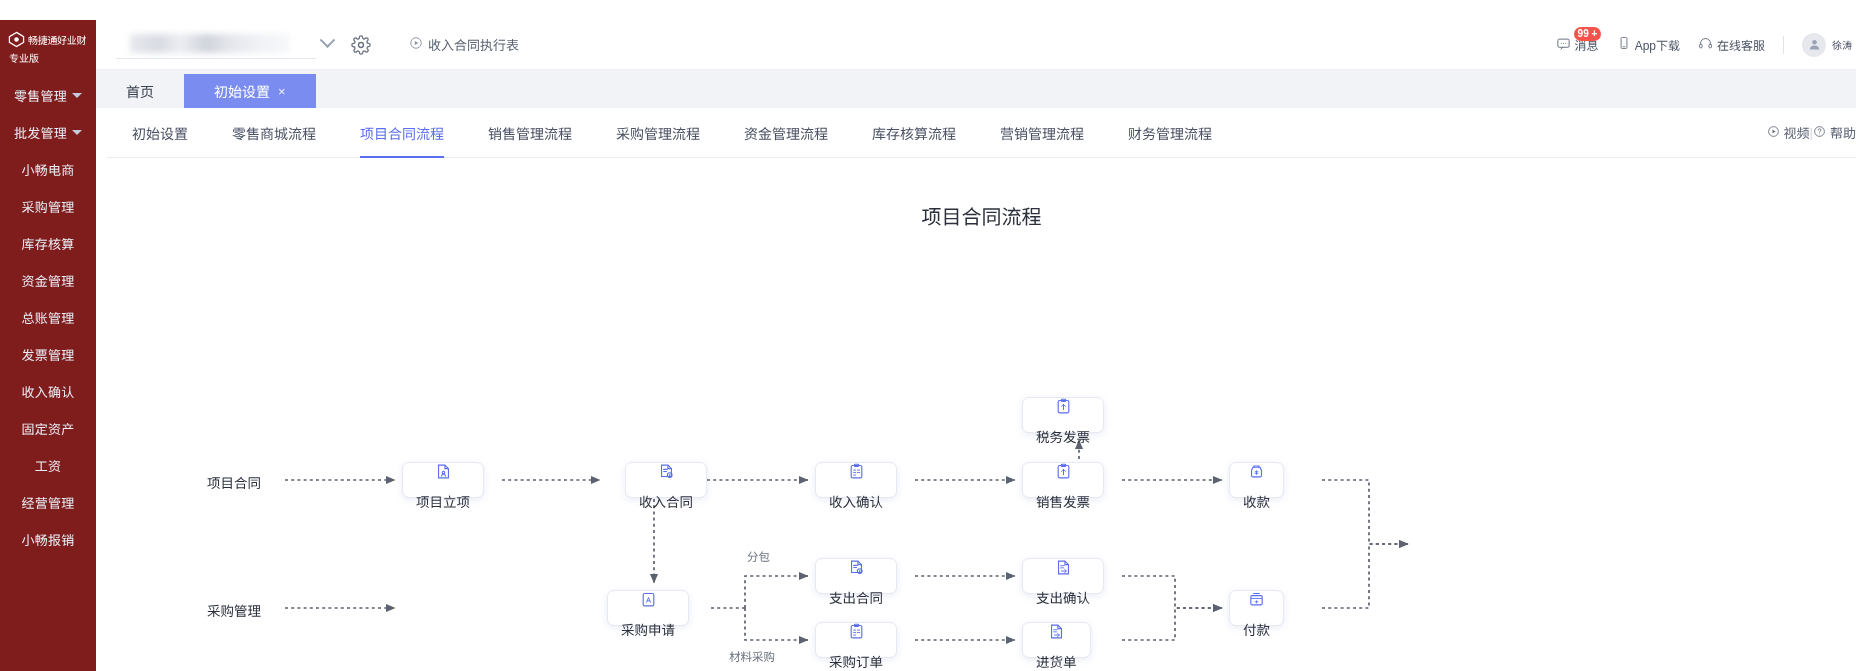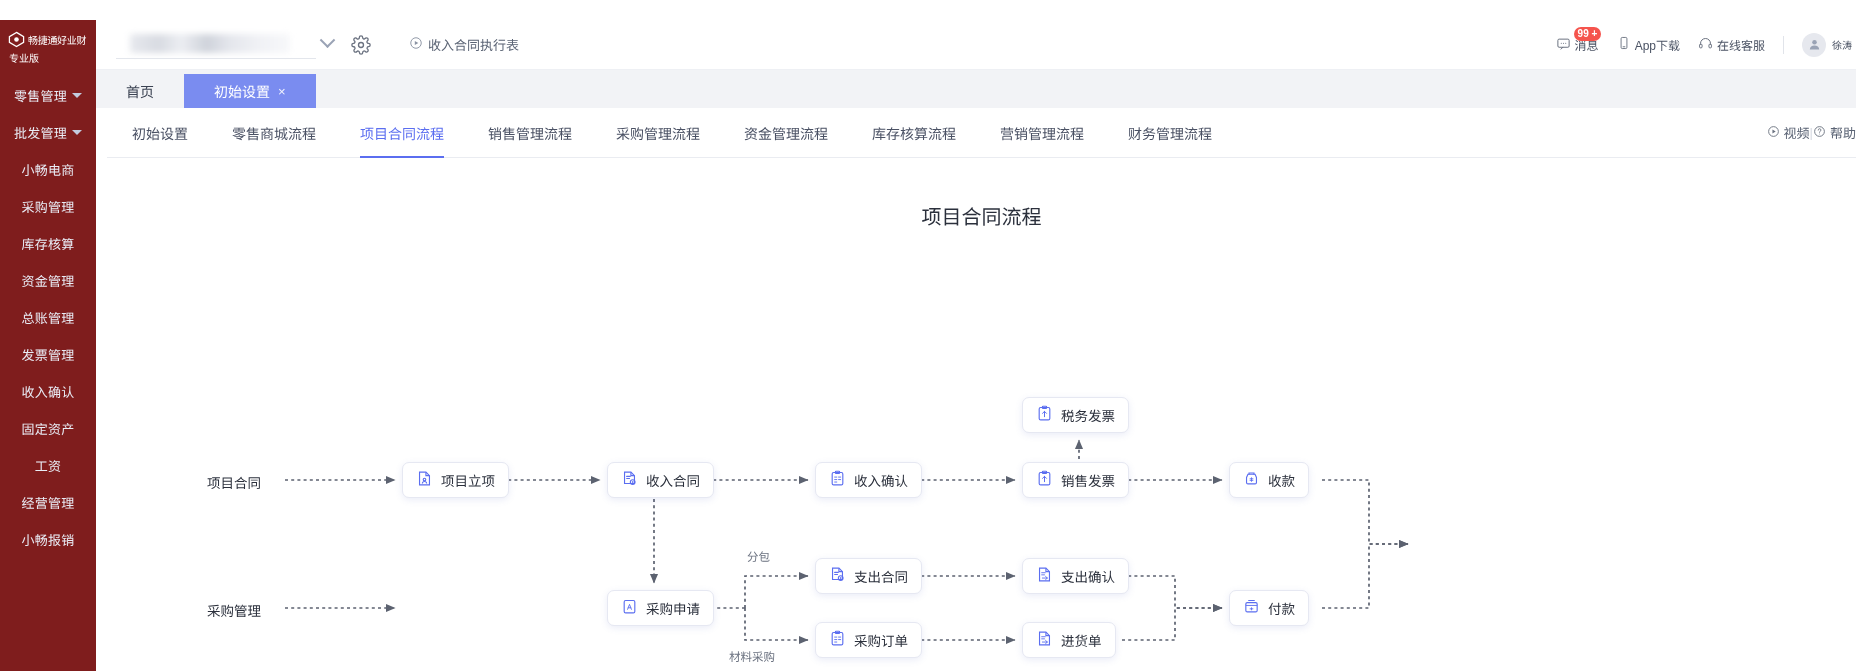--- a/index.html
+++ b/index.html
@@ -143,21 +143,21 @@
   }
 
   
   .canvas { position: relative; width: 1749px; height: 430px; }
 
   .node {
     position: absolute; height: 36px; background: #ffffff;
     border: 1px solid #e6e8f2; border-radius: 7px;
     box-shadow: 0 2px 7px rgba(90,105,190,.13);
     display: flex; align-items: center; gap: 8px; padding: 0 13px;
-    font-size: 13.5px; color: #2b303c; white-space: nowrap; cursor: pointer;
+    font-size: 13.5px; color: #2b303c; white-space: nowrap; cursor: pointer; flex-direction: column;
   }
   .node svg { flex: 0 0 17px; }
 
   .rowlabel {
     position: absolute; font-size: 13.5px; color: #2b303c; white-space: nowrap;
   }
   .edgelabel {
     position: absolute; font-size: 11.5px; color: #6b7280; white-space: nowrap;
   }
   .conn { position: absolute; pointer-events: none; }
@@ -421,21 +421,21 @@
         <svg viewBox="0 0 24 24" width="17" height="17" fill="none" stroke="#5b6ef0" stroke-width="1.6">
           <path d="M5 3h9l5 5v13H5z"></path>
             <path d="M14 3v5h5"></path>
           <circle cx="12" cy="13.5" r="1.8"></circle>
             <path d="M9 19c0-1.8 1.4-2.8 3-2.8s3 1 3 2.8"></path>
         </svg>
       </span>
       <span>项目立项</span>
     </div>
 
-    <div class="node" style="left:500px;top:232px">
+    <div class="node" style="left:518px;top:232px">
       <span>
         <svg viewBox="0 0 24 24" width="17" height="17" fill="none" stroke="#5b6ef0" stroke-width="1.6">
           <path d="M5 3h9l5 5v11H5z"></path>
             <path d="M14 3v5h5"></path>
           <path d="M8 9h5M8 12h4" stroke-linecap="round"></path>
           <circle cx="16.5" cy="17" r="3.3"></circle>
             <path d="M16.5 15.6v2.8M15.4 17h2.2" stroke-width="1.2"></path>
         </svg>
       </span>
       <span>收入合同</span>

